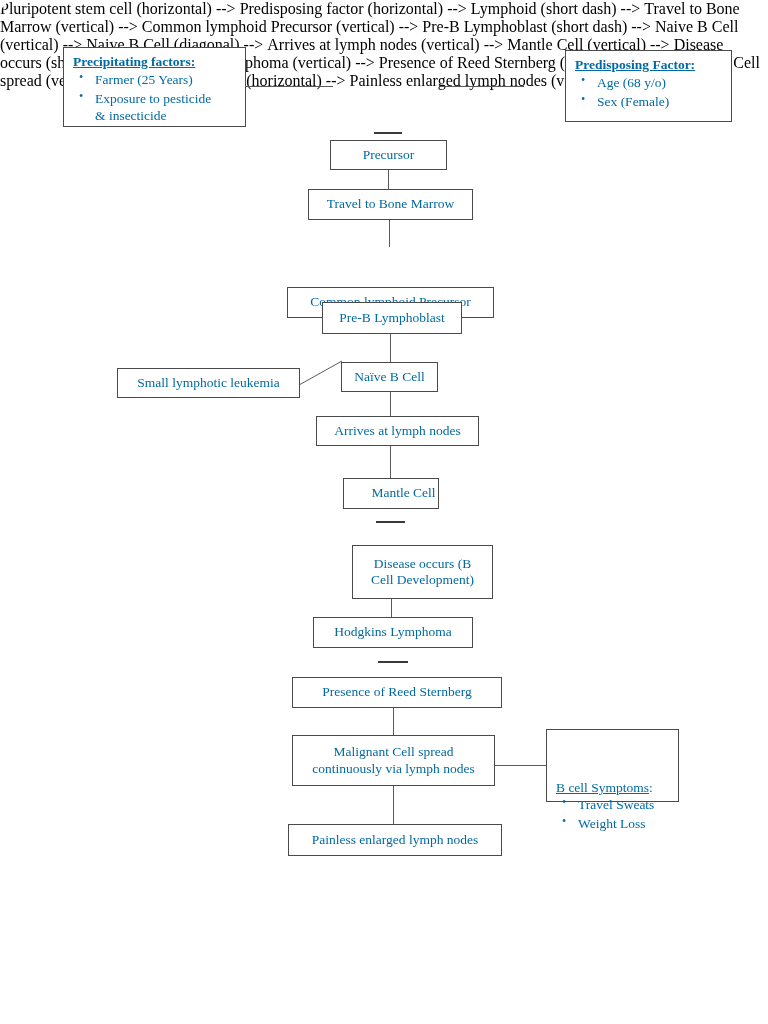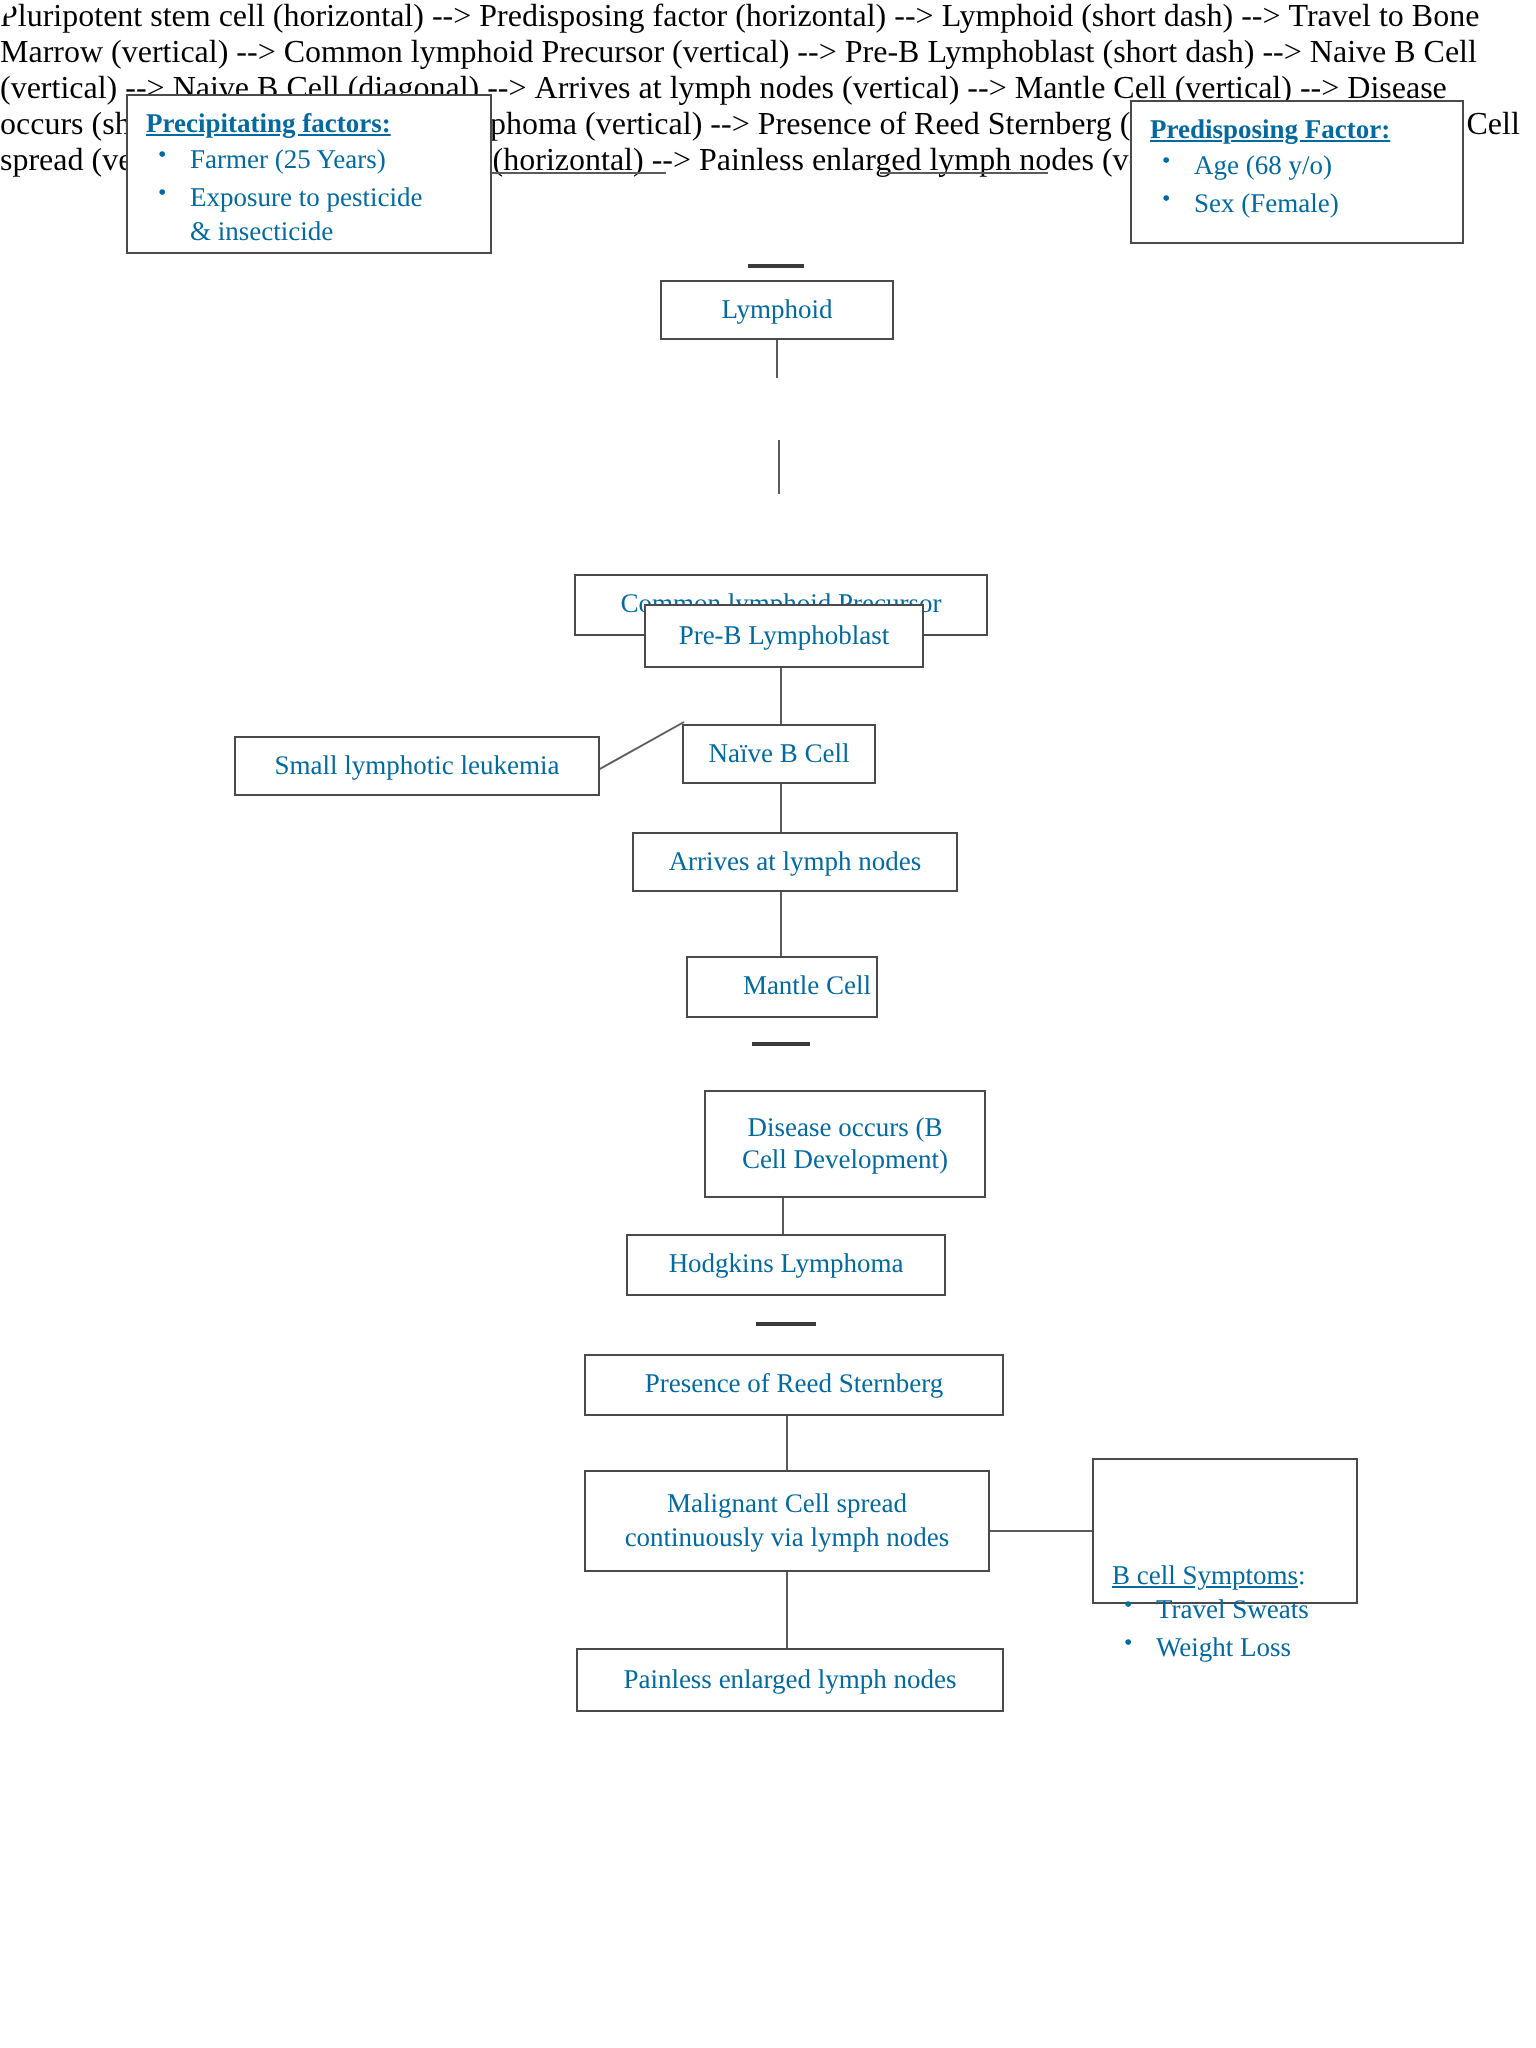--- a/index.html
+++ b/index.html
@@ -183,24 +183,27 @@
         <span>Age (68 y/o)</span>
       </li>
       <li>
         <span>Sex (Female)</span>
       </li>
     </ul>
   </div>
 
   
   <div class="node" style="left:330px; top:140px; width:117px; height:30px;">
-    <span class="line">Lymphoid</span>
-  </div>
-
-  
+    <span class="line">Precursor</span>
+  </div>
+
+  
+  <div class="node" style="left:308px; top:189px; width:165px; height:31px;">
+    <span class="line">Travel to Bone Marrow</span>
+  </div>
 
   
   <div class="node" style="left:287px; top:247px; width:207px; height:31px;margin-top:40px;">
     <span class="line">Common lymphoid Precursor</span>
   </div>
 
   
   <div class="node" style="left:322px; top:302px; width:140px; height:32px;">
     <span class="line">Pre-B Lymphoblast</span>
   </div>

